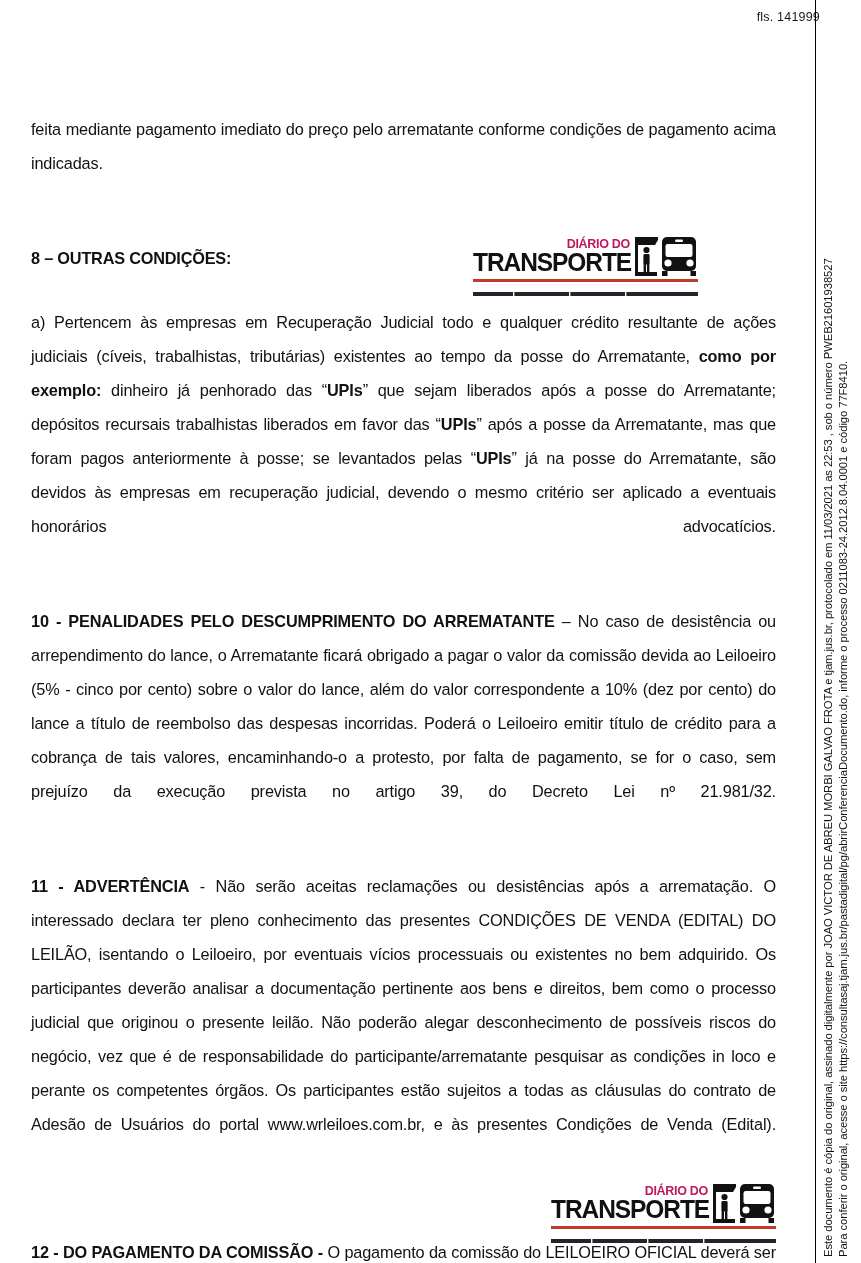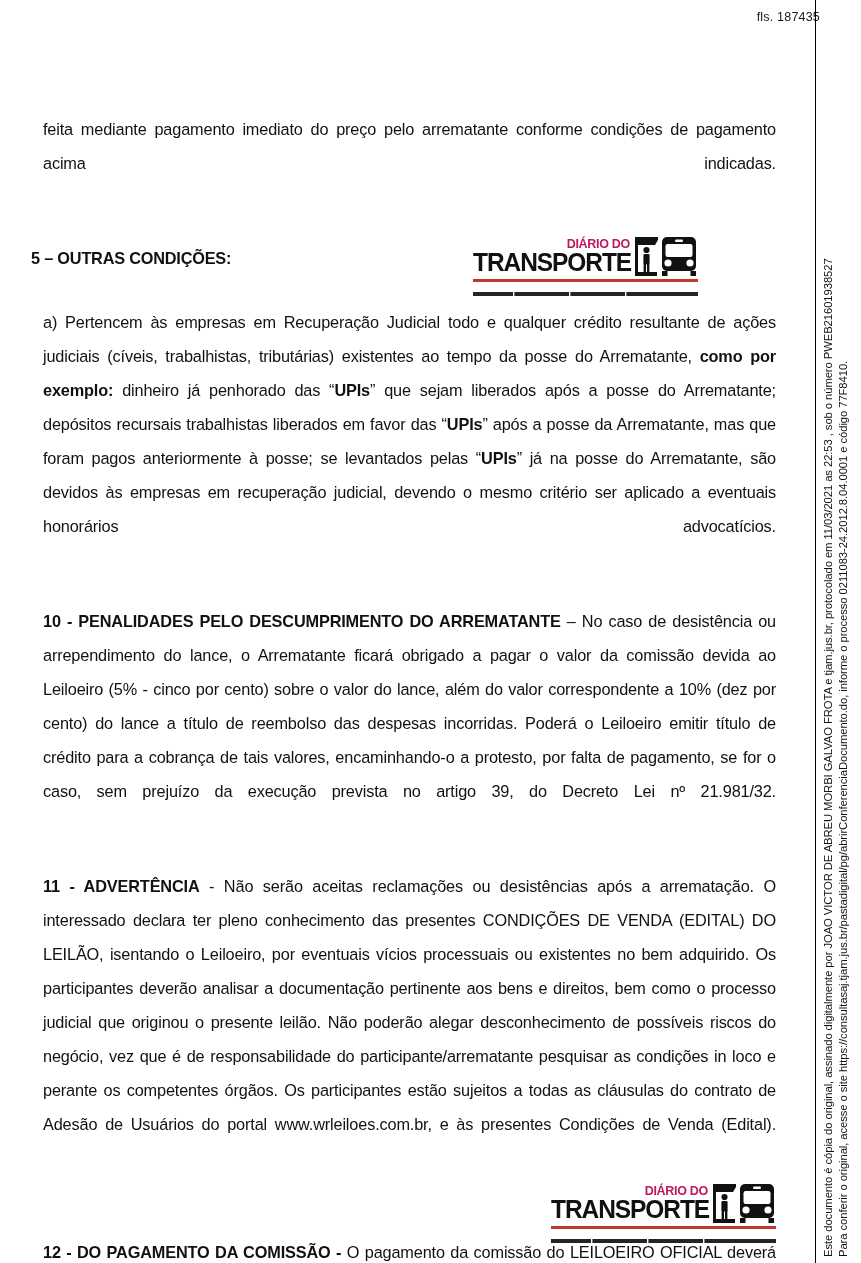--- a/index.html
+++ b/index.html
@@ -56,21 +56,21 @@
   #sig-line-2 { left: 33px; }
 
   
   #content {
     position: absolute;
     left: 31px;
     top: 112px;
     width: 745px;
   }
   p.para {
-    margin: 0 0 0 12px;
+    margin: 0 0 0 0;
     font-family: "Liberation Sans", sans-serif;
     font-size: 16.3px;
     line-height: 34px;
     color: #111111;
     text-align: justify;
     text-justify: inter-word;
     letter-spacing: -0.15px;
   }
   p.para:after {
     content: "";
@@ -159,35 +159,35 @@
     top: 44px;
     width: 225px;
     height: 4px;
   }
 </style>
 </head>
 <body>
 
 <div id="page">
 
-  <div id="folio">fls. 187435</div>
+  <div id="folio">fls. 141999</div>
 
   <div id="sig-strip">
     <div class="sig-line" id="sig-line-1">Este documento é cópia do original, assinado digitalmente por JOAO VICTOR DE ABREU MORBI GALVAO FROTA e tjam.jus.br, protocolado em 11/03/2021 as 22:53 , sob o número PWEB21601938527</div>
     <div class="sig-line" id="sig-line-2">Para conferir o original, acesse o site https://consultasaj.tjam.jus.br/pastadigital/pg/abrirConferenciaDocumento.do, informe o processo 0211083-24.2012.8.04.0001 e código 77F8410.</div>
   </div>
 
   <div id="content">
 
     <p class="para">feita mediante pagamento imediato do preço pelo arrematante conforme condições de pagamento acima indicadas.</p>
 
     <div class="spacer-md"></div>
 
     <div class="head-row">
-      <div class="head-label">5 – OUTRAS CONDIÇÕES:</div>
+      <div class="head-label">8 – OUTRAS CONDIÇÕES:</div>
 
       <div class="logo logo-inline" style="left:442px;">
         <div class="logo-wordmark">
           <div class="logo-diario">DIÁRIO DO</div>
           <div class="logo-transporte">TRANSPORTE</div>
         </div>
         <div class="logo-mark">
           <svg width="64" height="41" viewBox="0 0 64 41" xmlns="http://www.w3.org/2000/svg">
 
             <rect x="2" y="1" width="3" height="39" fill="#111"></rect>

